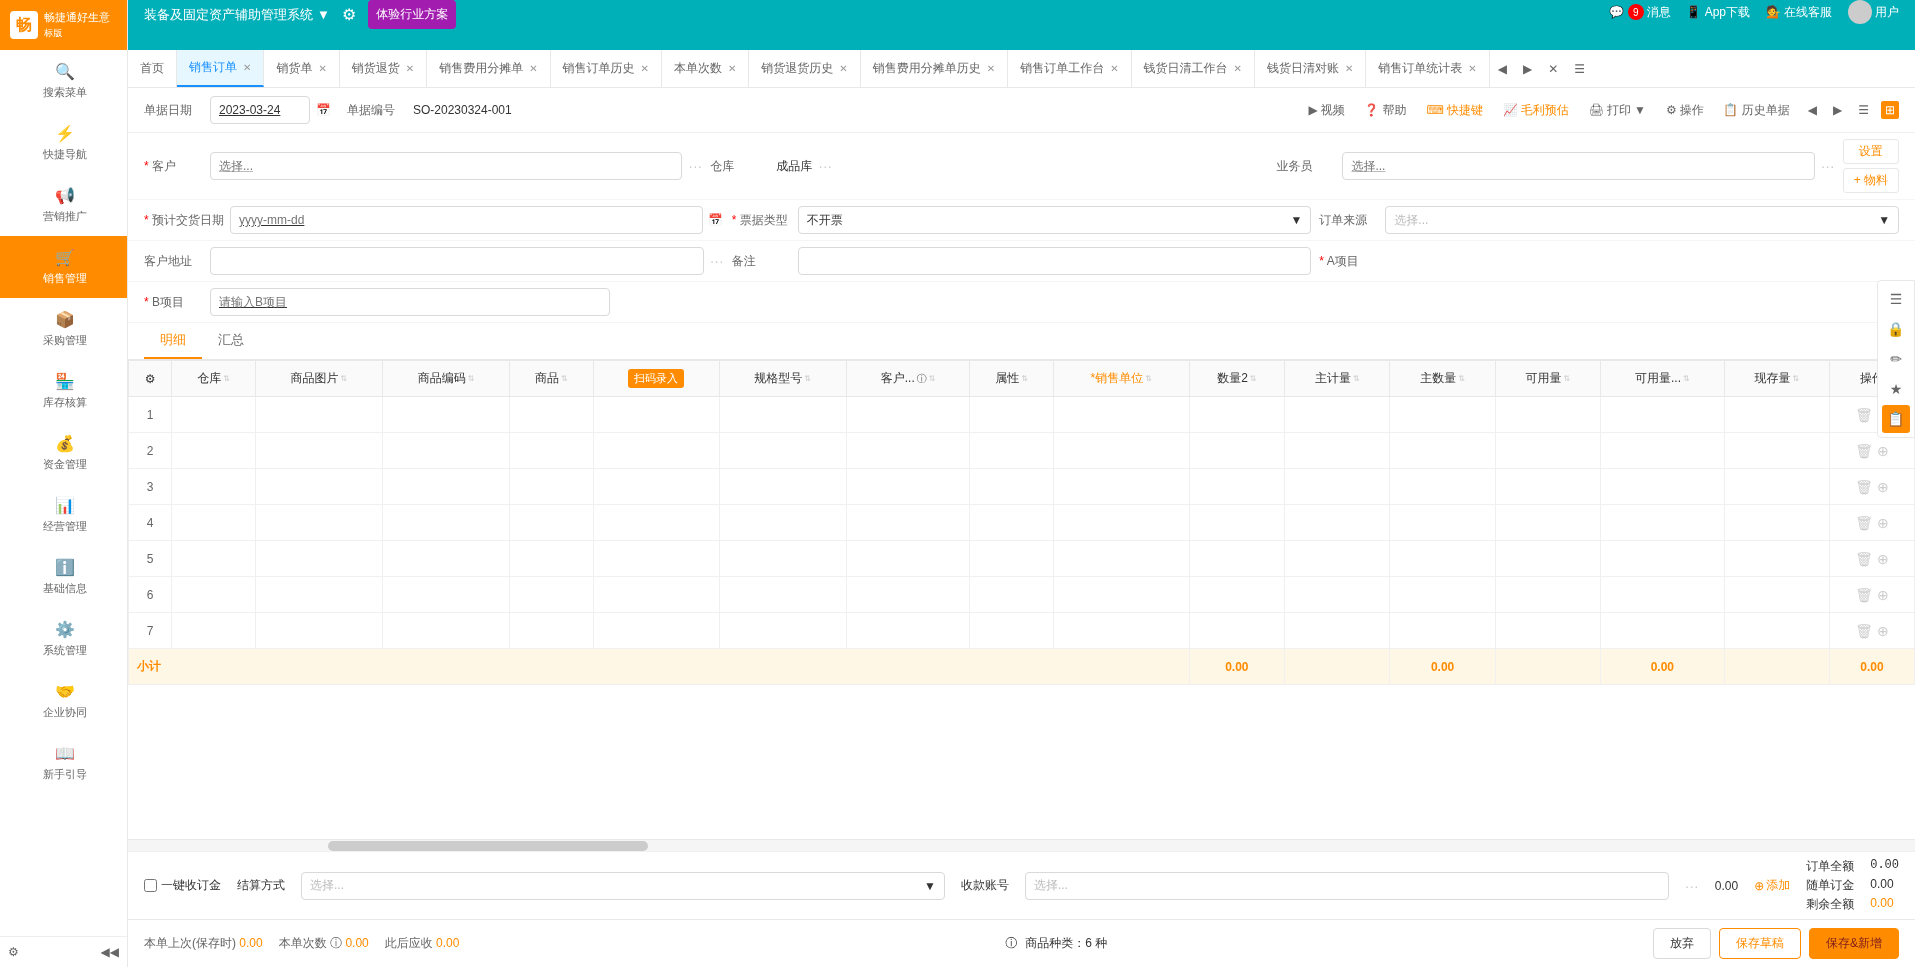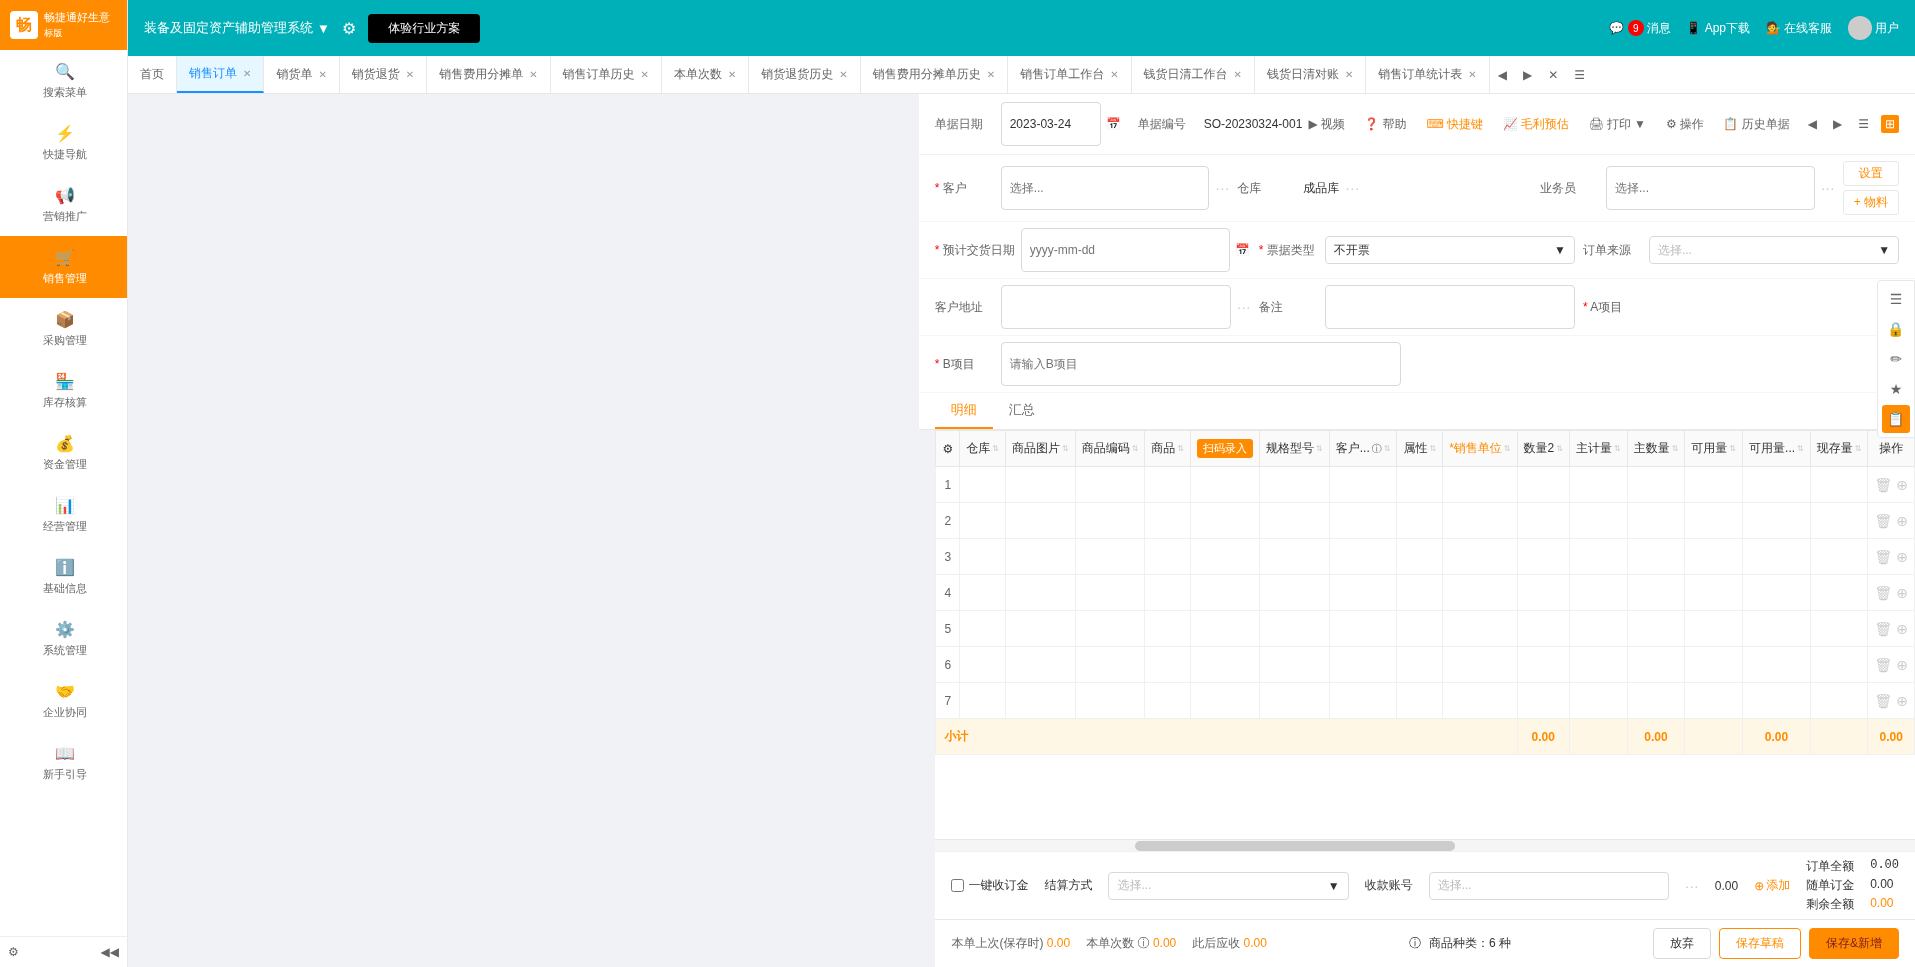--- a/index.html
+++ b/index.html
@@ -14,50 +14,50 @@
     .sidebar-logo { background: #ff8c00; padding: 10px; display: flex; align-items: center; gap: 6px; height: 50px; }
     .sidebar-logo-icon { width: 28px; height: 28px; background: #fff; border-radius: 4px; display: flex; align-items: center; justify-content: center; font-size: 16px; color: #ff8c00; font-weight: bold; }
     .sidebar-logo-text { color: #fff; font-size: 11px; line-height: 1.3; }
     .sidebar-menu { flex: 1; overflow-y: auto; }
     .sidebar-item { display: flex; flex-direction: column; align-items: center; padding: 12px 8px; cursor: pointer; color: #666; font-size: 11px; gap: 4px; border-left: 3px solid transparent; }
     .sidebar-item.active { background: #ff8c00; color: #fff; border-left-color: #ff8c00; }
     .sidebar-item .icon { font-size: 16px; }
     .sidebar-bottom { padding: 8px; display: flex; justify-content: space-between; align-items: center; border-top: 1px solid #eee; }
 
     
-    .top-header { background: #00b0b9; height: 56px; display: flex; align-items: center; justify-content: space-between; padding: 0 16px; flex-shrink: 0; }
+    .top-header { background: #00b0b9; height: 50px; display: flex; align-items: flex-start; justify-content: space-between; padding: 0 16px; flex-shrink: 0; }
     .top-header-left { display: flex; align-items: center; gap: 12px; }
     .system-title { color: #fff; font-size: 13px; display: flex; align-items: center; gap: 4px; }
-    .industry-btn { background: #000000; color: #fff; border: none; padding: 6px 20px; border-radius: 4px; cursor: pointer; font-size: 12px; }
+    .industry-btn { background: #a21caf; color: #fff; border: none; padding: 6px 8px; border-radius: 4px; cursor: pointer; font-size: 12px; }
     .top-header-right { display: flex; align-items: center; gap: 16px; color: #fff; font-size: 12px; }
     .top-header-right .badge { background: #f00; color: #fff; border-radius: 50%; width: 16px; height: 16px; font-size: 10px; display: inline-flex; align-items: center; justify-content: center; }
 
     
     .tab-bar { background: #fff; border-bottom: 1px solid #e8e8e8; display: flex; align-items: center; height: 38px; overflow: hidden; flex-shrink: 0; }
     .tab-item { padding: 0 12px; height: 100%; display: flex; align-items: center; gap: 4px; cursor: pointer; font-size: 12px; color: #666; border-right: 1px solid #e8e8e8; white-space: nowrap; flex-shrink: 0; }
     .tab-item.active { background: #e6f7ff; color: #1890ff; border-bottom: 2px solid #1890ff; justify-content: space-between; }
     .tab-close { font-size: 10px; color: #999; cursor: pointer; margin-left: 2px; }
     .tab-nav-btn { padding: 0 8px; height: 100%; display: flex; align-items: center; cursor: pointer; color: #666; flex-shrink: 0; }
 
     
-    .content-area { flex: 1; overflow: hidden; display: flex; flex-direction: column; background: #f0f2f5; align-items: flex-end; }
+    .content-area { flex: 1; overflow: hidden; display: flex; flex-direction: column; background: #f0f2f5; }
 
     
     .form-card { background: #fff; margin: 0; flex-shrink: 0; }
     .form-header { display: flex; align-items: center; justify-content: space-between; padding: 8px 16px; border-bottom: 1px solid #f0f0f0; }
     .form-header-left { display: flex; align-items: center; gap: 16px; font-size: 12px; }
     .form-header-right { display: flex; align-items: center; gap: 8px; font-size: 12px; color: #666; }
     .header-btn { display: flex; align-items: center; gap: 3px; cursor: pointer; color: #666; padding: 2px 6px; border-radius: 3px; }
     .header-btn.orange { color: #ff8c00; }
 
     .form-row { display: flex; align-items: center; padding: 6px 16px; border-bottom: 1px solid #f5f5f5; gap: 8px; }
     .form-field { display: flex; align-items: center; gap: 6px; flex: 1; }
     .form-label { color: #666; white-space: nowrap; font-size: 12px; min-width: 60px; }
     .form-label.required::before { content: '* '; color: red; }
-    .form-input { border: 1px solid #d9d9d9; border-radius: 4px; padding: 3px 8px; font-size: 12px; height: 44px; background: #fff; color: #333; outline: none; flex: 1; min-width: 80px; }
+    .form-input { border: 1px solid #d9d9d9; border-radius: 4px; padding: 3px 8px; font-size: 12px; height: 28px; background: #fff; color: #333; outline: none; flex: 1; min-width: 80px; text-decoration: underline; }
     .form-input.placeholder { color: #bbb; }
     .form-select { border: 1px solid #d9d9d9; border-radius: 4px; padding: 3px 8px; font-size: 12px; height: 28px; background: #fff; display: flex; align-items: center; justify-content: space-between; cursor: pointer; flex: 1; min-width: 80px; }
     .form-text { color: #333; font-size: 12px; }
     .dots-btn { color: #ccc; cursor: pointer; font-size: 14px; }
 
     
     .detail-tabs { display: flex; padding: 0 16px; border-bottom: 1px solid #e8e8e8; background: #fff; gap: 0; }
     .detail-tab { padding: 8px 16px; cursor: pointer; font-size: 13px; color: #666; border-bottom: 2px solid transparent; }
     .detail-tab.active { color: #ff8c00; border-bottom-color: #ff8c00; font-weight: 500; }
 

